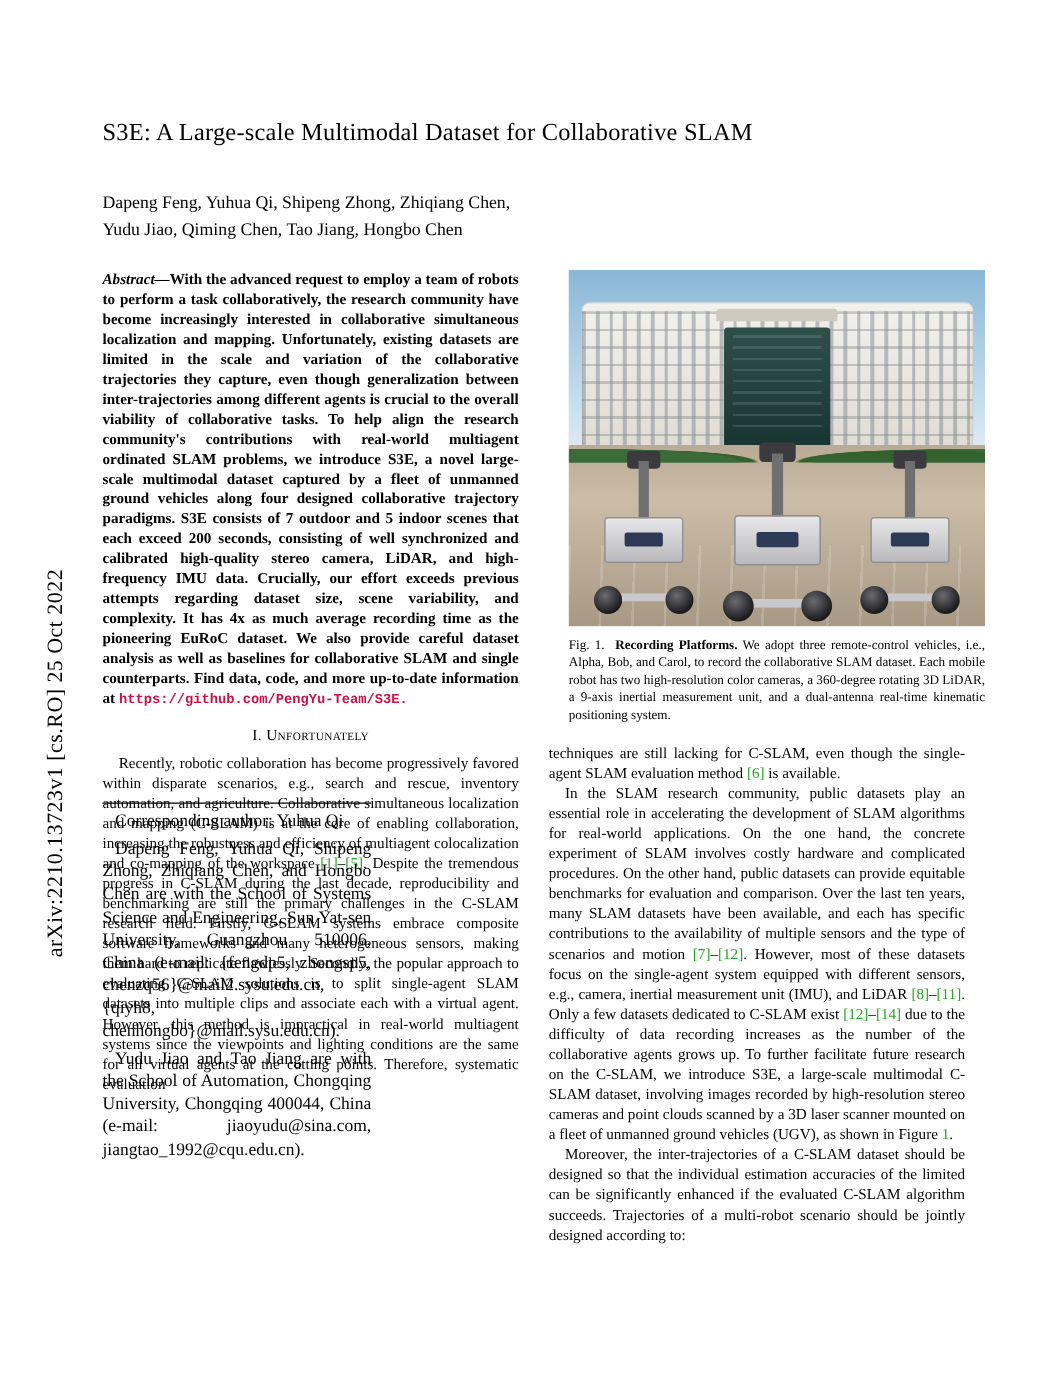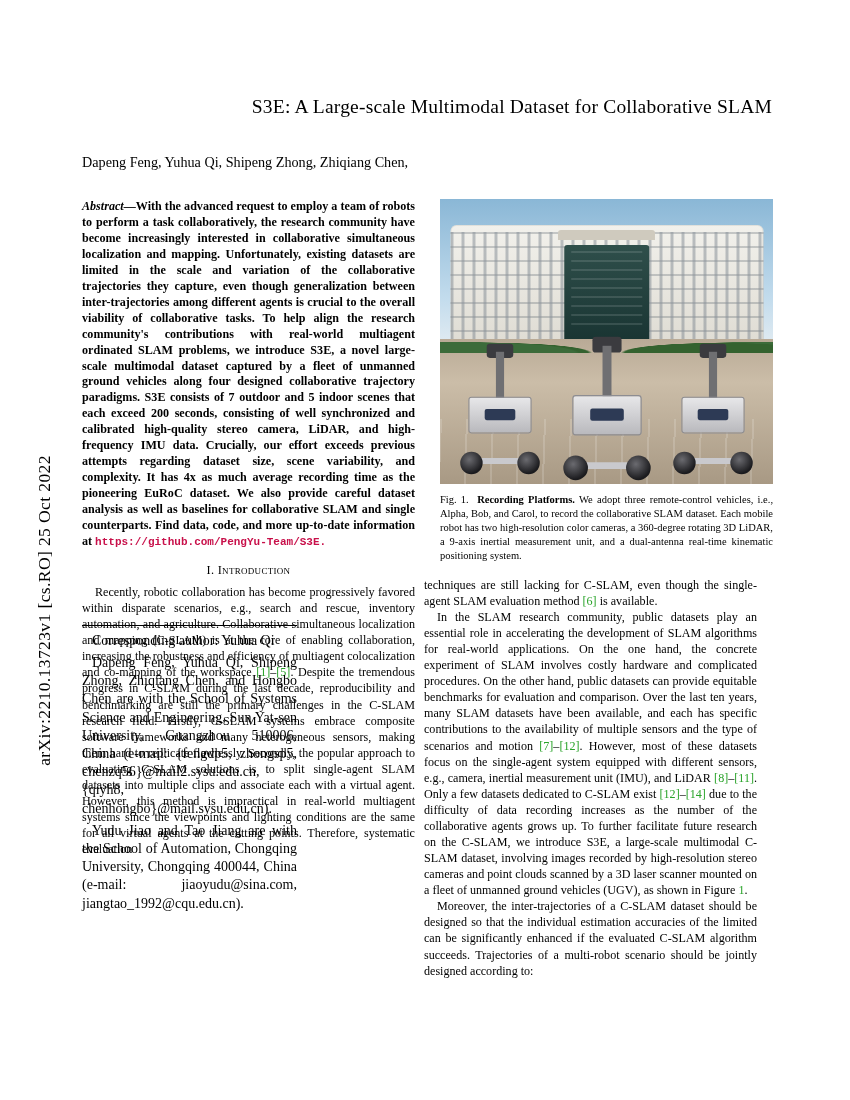--- a/index.html
+++ b/index.html
@@ -44,37 +44,37 @@
     position: absolute;
     left: 82px;
     top: 0;
     width: 690px;
     height: 1100px;
   }
 
   .title {
     margin-top: 96px;
     font-size: 19.5px;
-    text-align: right;
+    text-align: left;
     letter-spacing: 0.2px;
   }
 
   .authors {
     margin-top: 33px;
     font-size: 14.2px;
     line-height: 1.55;
   }
 
   .columns {
     position: absolute;
-    top: 199px;
+    top: 216px;
     left: 0;
     width: 690px;
     display: flex;
-    gap: 9px;
+    gap: 24px;
   }
   .col {
     width: 333px;
   }
 
   p {
     margin: 0;
     text-align: justify;
     font-size: 12.1px;
     line-height: 1.33;
@@ -262,34 +262,35 @@
 <div class="page">
 
   <div class="arxiv-stamp">arXiv:2210.13723v1  [cs.RO]  25 Oct 2022</div>
 
   <div class="content">
 
     <div class="title">S3E: A Large-scale Multimodal Dataset for Collaborative SLAM</div>
 
     <div class="authors">
       <div>Dapeng Feng, Yuhua Qi, Shipeng Zhong, Zhiqiang Chen,</div>
+      <div>Yudu Jiao, Qiming Chen, Tao Jiang, Hongbo Chen</div>
     </div>
 
     <div class="columns">
 
       <div class="col">
         <div class="left-col-inner">
 
           <div class="abstract">
             <span class="lead">Abstract—</span><span>With the advanced request to employ a team of robots to perform a task collaboratively, the research community have become increasingly interested in collaborative simultaneous localization and mapping. Unfortunately, existing datasets are limited in the scale and variation of the collaborative trajectories they capture, even though generalization between inter-trajectories among different agents is crucial to the overall viability of collaborative tasks. To help align the research community's contributions with real-world multiagent ordinated SLAM problems, we introduce S3E, a novel large-scale multimodal dataset captured by a fleet of unmanned ground vehicles along four designed collaborative trajectory paradigms. S3E consists of 7 outdoor and 5 indoor scenes that each exceed 200 seconds, consisting of well synchronized and calibrated high-quality stereo camera, LiDAR, and high-frequency IMU data. Crucially, our effort exceeds previous attempts regarding dataset size, scene variability, and complexity. It has 4x as much average recording time as the pioneering EuRoC dataset. We also provide careful dataset analysis as well as baselines for collaborative SLAM and single counterparts. Find data, code, and more up-to-date information at </span><a class="url" href="#">https://github.com/PengYu-Team/S3E.</a>
           </div>
 
           <div class="section-head">
             <span>I.</span>
-            <span>Introduction</span>
+            <span>Unfortunately</span>
           </div>
 
           <p class="indent">Recently, robotic collaboration has become progressively favored within disparate scenarios, e.g., search and rescue, inventory automation, and agriculture. Collaborative simultaneous localization and mapping (C-SLAM) is at the core of enabling collaboration, increasing the robustness and efficiency of multiagent colocalization and co-mapping of the workspace <span class="ref">[1]</span>–<span class="ref">[5]</span>. Despite the tremendous progress in C-SLAM during the last decade, reproducibility and benchmarking are still the primary challenges in the C-SLAM research field. Firstly, C-SLAM systems embrace composite software frameworks and many heterogeneous sensors, making them hard to replicate flawlessly. Secondly, the popular approach to evaluating C-SLAM solutions is to split single-agent SLAM datasets into multiple clips and associate each with a virtual agent. However, this method is impractical in real-world multiagent systems since the viewpoints and lighting conditions are the same for all virtual agents at the cutting points. Therefore, systematic evaluation</p>
 
           <div class="footnote-wrap">
             <div class="footnotes">
               <p>Corresponding author: Yuhua Qi</p>
               <p>Dapeng Feng, Yuhua Qi, Shipeng Zhong, Zhiqiang Chen, and Hongbo Chen are with the School of Systems Science and Engineering, Sun Yat-sen University, Guangzhou 510006, China (e-mail: {fengdp5, zhongsp5, chenzq56}@mail2.sysu.edu.cn, {qiyh8, chenhongbo}@mail.sysu.edu.cn).</p>
               <p>Yudu Jiao and Tao Jiang are with the School of Automation, Chongqing University, Chongqing 400044, China (e-mail: jiaoyudu@sina.com, jiangtao_1992@cqu.edu.cn).</p>
             </div>

